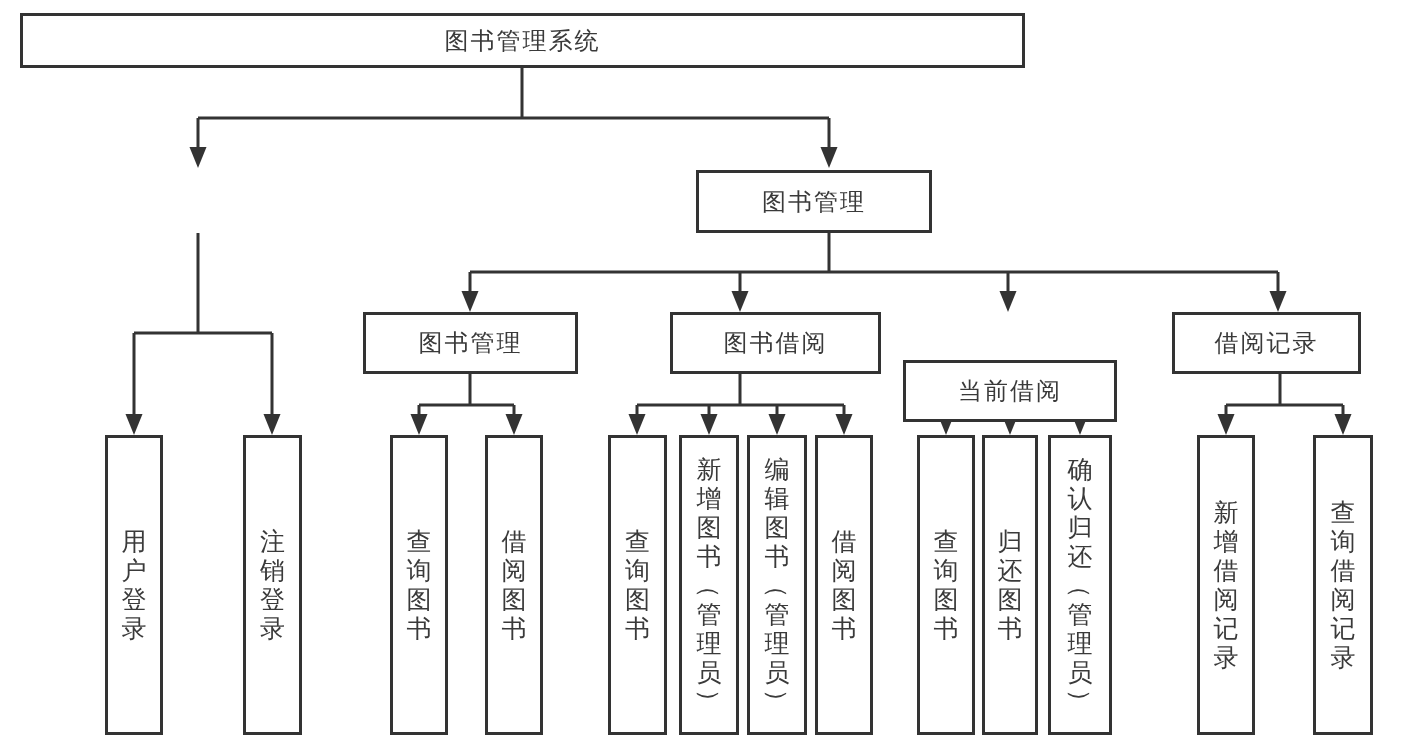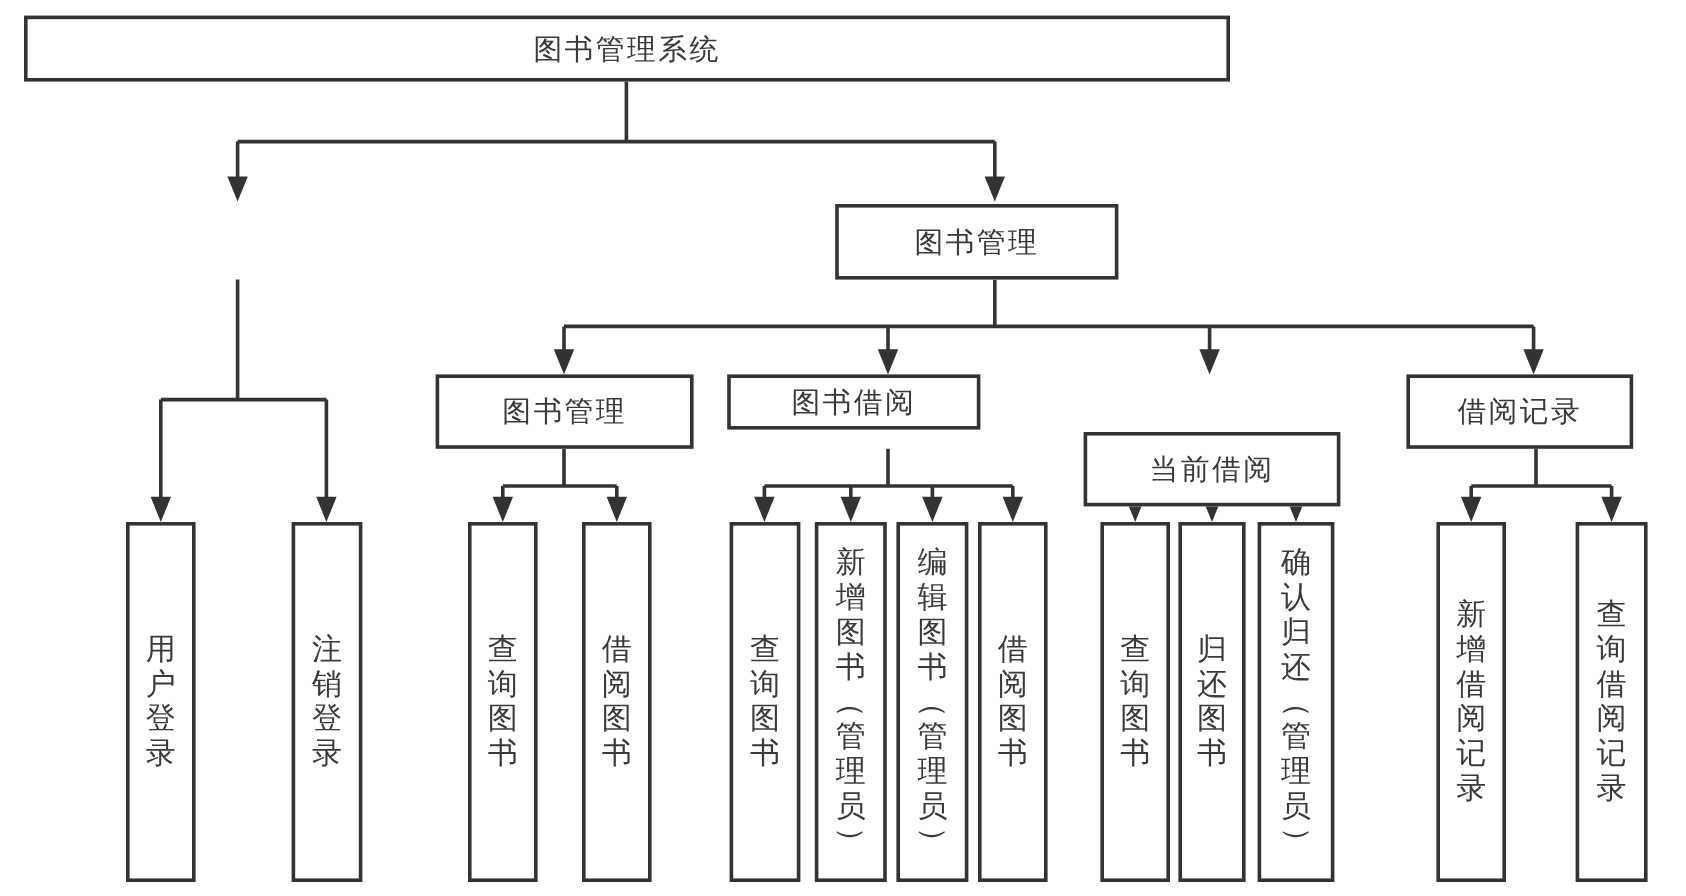--- a/index.html
+++ b/index.html
@@ -95,21 +95,21 @@
     <span class="label">图书管理系统</span>
   </div>
 
   <div class="node hnode" style="left:696px;top:170px;width:236px;height:63px;">
     <span class="label">图书管理</span>
   </div>
 
   <div class="node hnode" style="left:363px;top:312px;width:215px;height:62px;">
     <span class="label">图书管理</span>
   </div>
-  <div class="node hnode" style="left:606px;top:312px;width:211px;height:46px;text-align:right;">
+  <div class="node hnode" style="left:670px;top:312px;width:211px;height:62px;text-align:right;">
     <span class="label">图书借阅</span>
   </div>
   <div class="node hnode" style="left:903px;top:312px;width:214px;height:62px;margin-top:48px;">
     <span class="label">当前借阅</span>
   </div>
   <div class="node hnode" style="left:1172px;top:312px;width:189px;height:62px;">
     <span class="label">借阅记录</span>
   </div>
 
   <div class="node vnode" style="left:105px;top:435px;width:58px;height:300px;">

